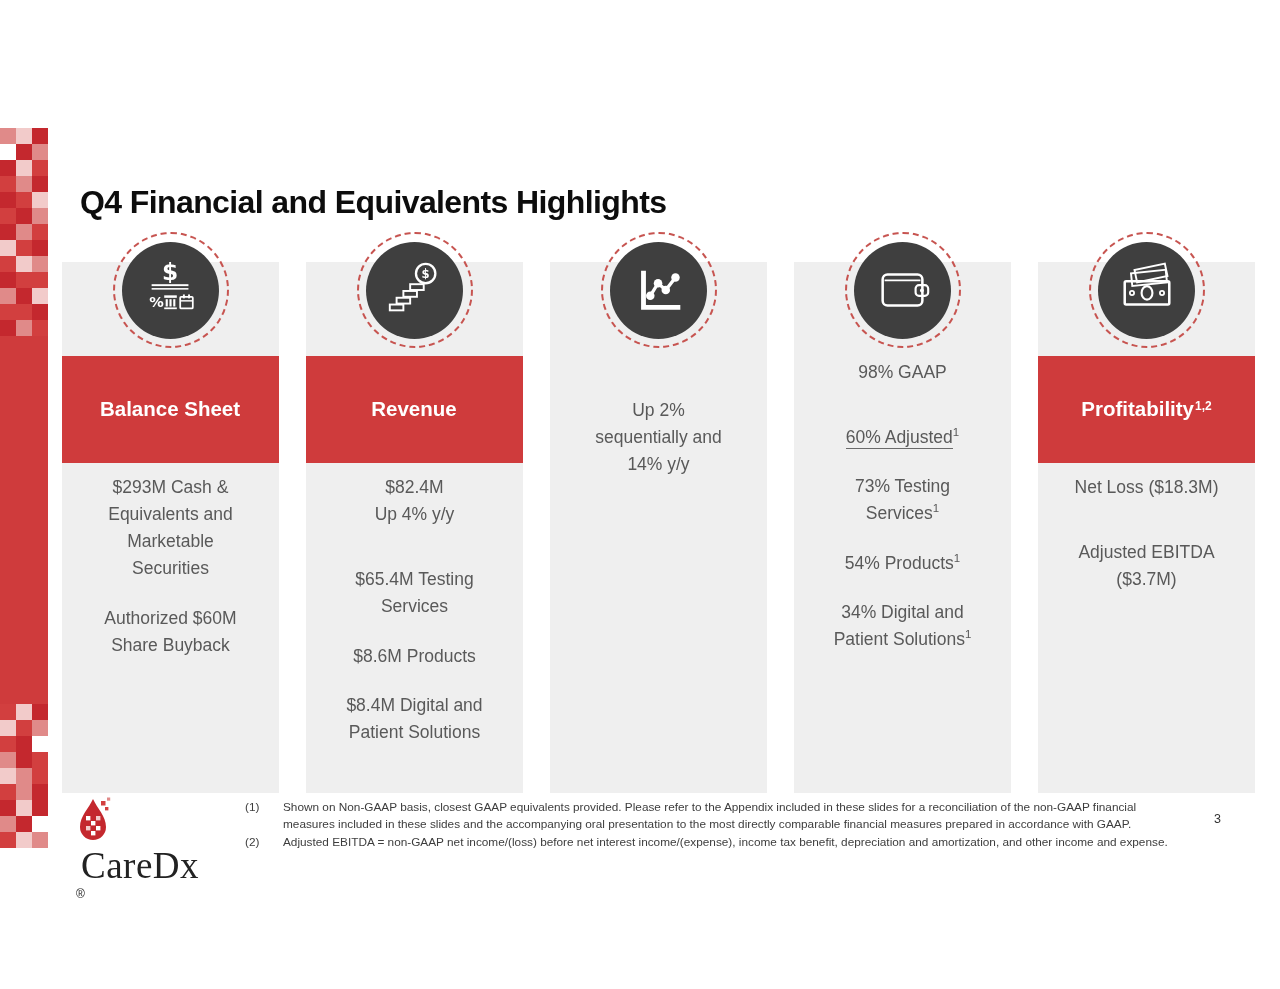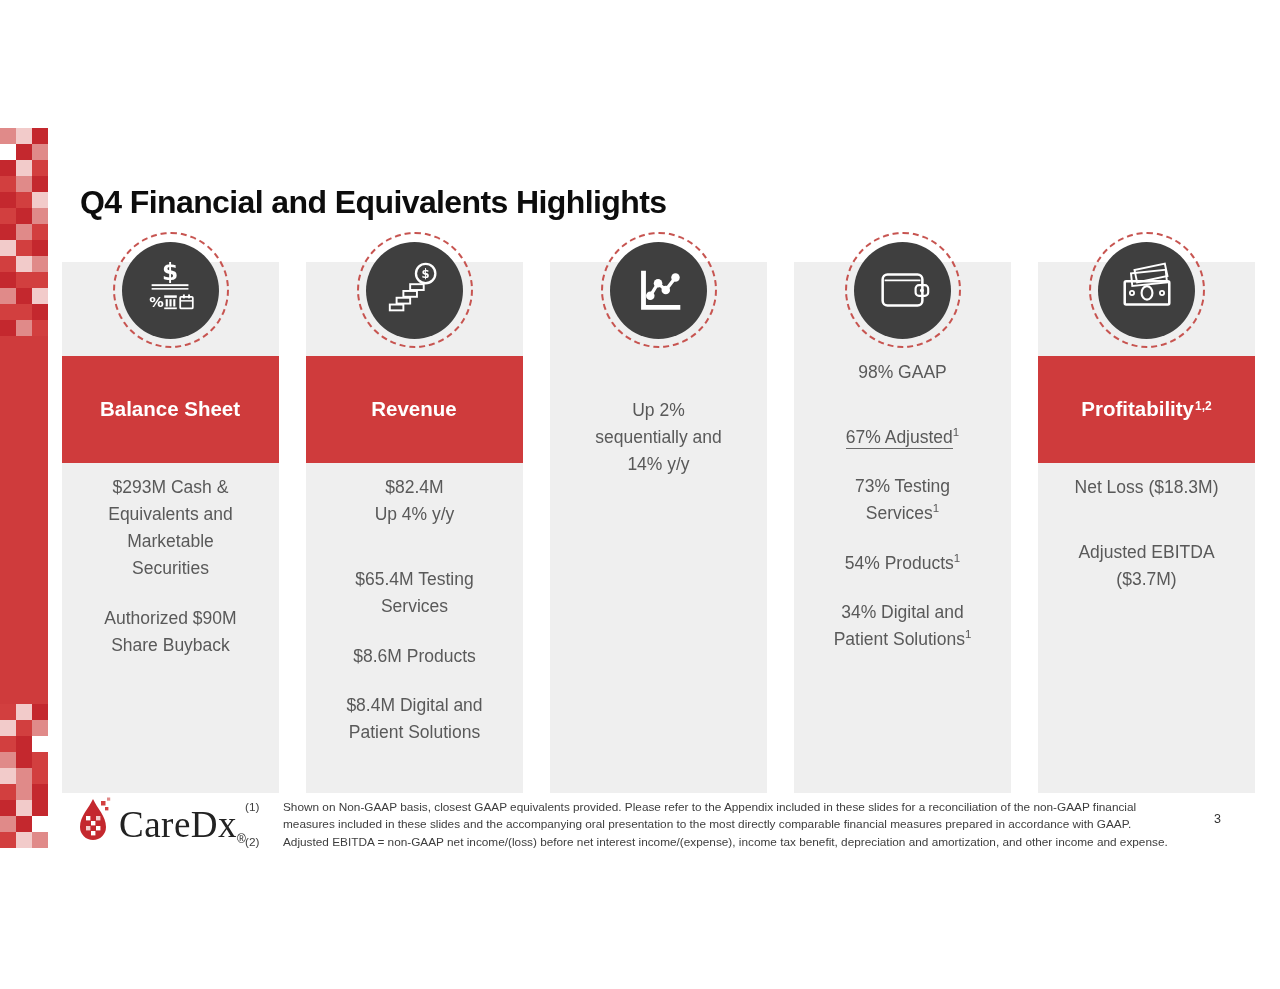--- a/index.html
+++ b/index.html
@@ -39,21 +39,21 @@
   .band sup{color:#fff;font-weight:700;font-size:12px;margin-left:1px;vertical-align:super;}
   .col-items{
     position:relative;padding:11px 8px 0;text-align:center;
     color:#595959;font-size:17.5px;line-height:1.55;
   }
   .item{margin:0 0 22px;white-space:pre-line;}
   .item.gap{margin-top:38px;}
   .item sup{font-size:11.5px;vertical-align:super;}
   .u{border-bottom:1.5px solid #6a6a6a;padding-bottom:1px;}
   
-  .logo{position:absolute;left:76px;top:796px;display:flex;align-items:flex-end;}
+  .logo{position:absolute;left:76px;top:796px;display:flex;align-items:flex-start;flex-direction:column;}
   .logo-drop{width:38px;height:50px;}
   .logo-text{font-family:"Liberation Serif",serif;font-size:37px;color:#222;margin-left:5px;letter-spacing:0.5px;line-height:1.1;}
   .logo-reg{font-size:12px;color:#222;vertical-align:super;}
   .footnotes{
     position:absolute;left:245px;top:799px;width:945px;
     font-size:11.8px;color:#3d3d3d;line-height:1.48;
   }
   .fn-row{display:flex;}
   .fn-marker{width:38px;flex:none;}
   .fn-text{flex:1;}
@@ -162,21 +162,21 @@
       </div>
     </div>
     <div class="band">
       <div><span class="band-label">Balance Sheet</span><sup></sup></div>
     </div>
     <div class="col-items">
         <p class="item"><span>$293M Cash &amp;
 Equivalents  and
 Marketable
 Securities</span></p>
-        <p class="item"><span>Authorized $90M
+        <p class="item"><span>Authorized $60M
 Share Buyback</span></p>
       </div>
   </div>
 
   <div class="col">
     <div class="col-bg"></div>
     <div class="icon-ring">
       <div class="icon-circle">
         <svg class="icon" viewBox="0 0 64 64">
           <circle cx="43" cy="15" r="10" fill="none" stroke="#fff" stroke-width="2.4"></circle>
@@ -230,21 +230,21 @@
         <svg class="icon" viewBox="0 0 64 64">
           <rect x="11" y="16" width="41" height="32" rx="5" fill="none" stroke="#fff" stroke-width="2.6"></rect>
           <path d="M13,22 H50" fill="none" stroke="#fff" stroke-width="1.8"></path>
           <rect x="45" y="27" width="13" height="11" rx="3.5" fill="none" stroke="#fff" stroke-width="2.2"></rect>
           <circle cx="51.5" cy="32.5" r="2" fill="#fff"></circle>
         </svg>
       </div>
     </div>
     <div class="col-items">
         <p class="item"><span>98% GAAP</span></p>
-        <p class="item gap"><span class="u">67% Adjusted</span><sup>1</sup></p>
+        <p class="item gap"><span class="u">60% Adjusted</span><sup>1</sup></p>
         <p class="item"><span>73% Testing
 Services</span><sup>1</sup></p>
         <p class="item"><span>54% Products</span><sup>1</sup></p>
         <p class="item"><span>34% Digital and
 Patient Solutions</span><sup>1</sup></p>
       </div>
   </div>
 
   <div class="col">
     <div class="col-bg"></div>

